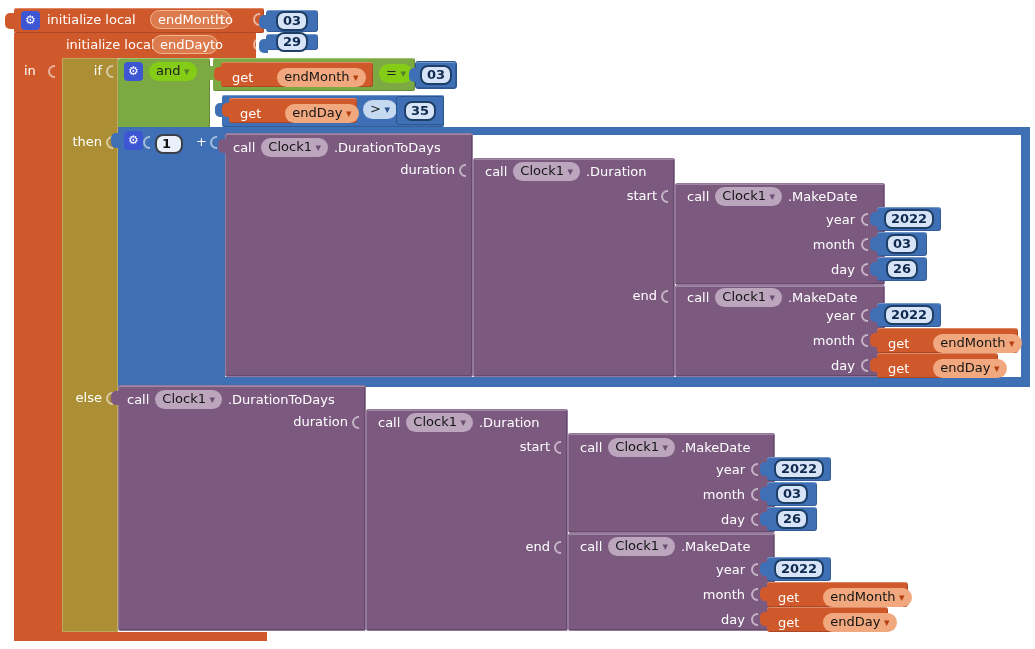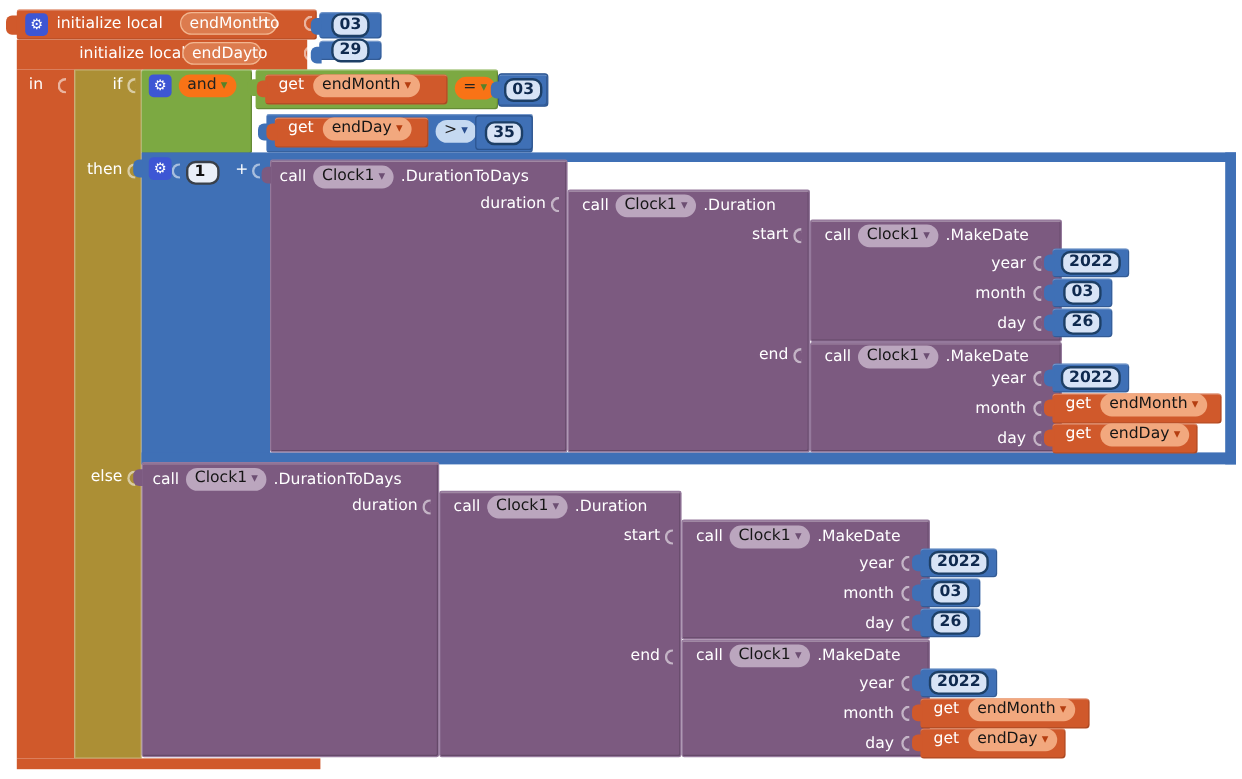--- a/index.html
+++ b/index.html
@@ -18,28 +18,28 @@
   .tr{text-align:right}
   .hdr{display:flex;align-items:center;gap:6px;color:#fff;white-space:nowrap}
   .tab{position:absolute;left:-7px;top:5px;width:9px;height:14px;background:inherit;border-radius:5px 0 0 5px}
   .sockA{position:absolute;width:7px;height:13px;border:2px solid rgba(255,255,255,.55);border-right:none;border-radius:7px 0 0 7px}
   .gear{position:absolute;width:19px;height:19px;background:#3D56D4;border-radius:4px;color:#fff;
         text-align:center;line-height:19px;font-size:12px;cursor:pointer}
   .gear::after{content:"⚙"}
   .pill{display:inline-block;border-radius:10px;padding:0 7px;line-height:17px;height:19px;white-space:nowrap}
   .dd::after{content:" ▾";font-size:11px}
   .pil-o{background:#F2A87E;color:#151515}.pil-o.dd::after{color:#B53E10}
-  .pil-g{background:#f97316;color:#222}.pil-g.dd::after{color:#55822a}
+  .pil-g{background:#84cc16;color:#222}.pil-g.dd::after{color:#55822a}
   .pil-b{background:#C5D9F1;color:#222}.pil-b.dd::after{color:#2a4f8f}
   .pil-p{background:#BBA6BE;color:#151515}.pil-p.dd::after{color:#6d4f73}
   .pil-name{background:#DC7B4E;border:1px solid #F2B690;color:#fff}
   .numfield{background:#D7E3F6;border:2px solid #1d3f66;border-radius:8px;color:#0f294e;font-weight:bold;
             line-height:16px;text-align:left;padding:0 5px;min-width:28px;display:inline-block}
   .vblk{position:absolute;border-radius:3px;display:flex;align-items:center;justify-content:center}
-  .getblk{position:absolute;border-radius:3px;display:flex;align-items:flex-start;gap:8px;padding:0 8px 0 11px;height:25px}
+  .getblk{position:absolute;border-radius:3px;display:flex;align-items:flex-end;gap:24px;padding:0 8px 0 11px;height:25px}
   .rect{border-radius:2px}
 </style>
 </head>
 <body>
 
 <div id="stage">
 
   <div class="abs o rect" style="left:5px;top:13px;width:11px;height:16px;border-radius:5px 0 0 5px"></div>
   <div class="abs o sheen rect" style="left:14px;top:8px;width:250px;height:25px"></div>
   <div class="abs o" style="left:14px;top:33px;width:242px;height:25px"></div>

